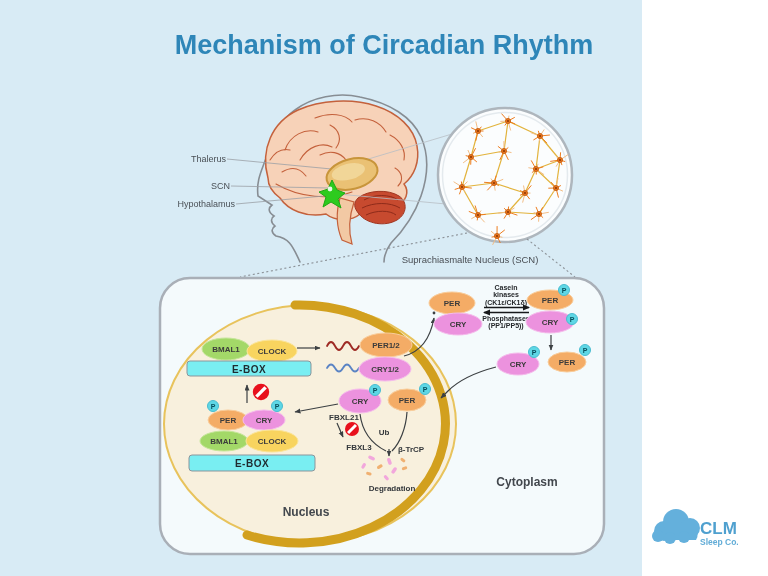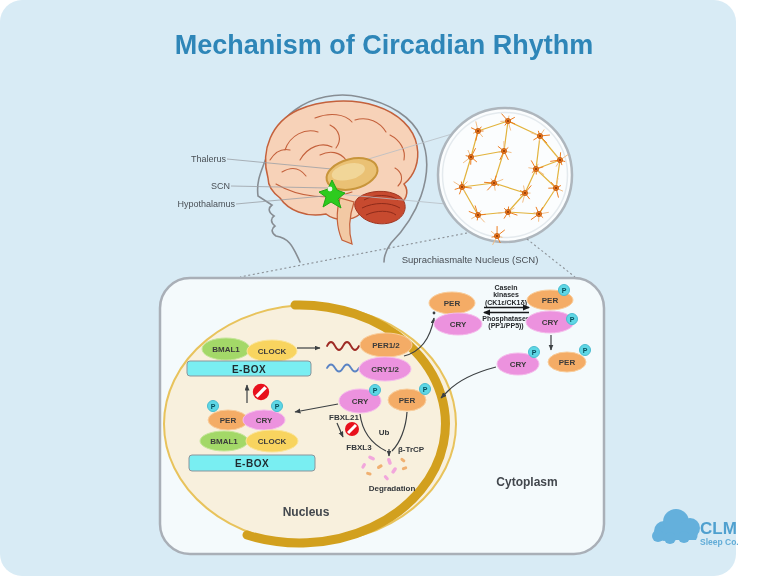--- a/index.html
+++ b/index.html
@@ -1,17 +1,17 @@
 <!DOCTYPE html>
 <html><head>
 <meta charset="utf-8">
 <title>Recreation</title>
 <style>
   html,body{margin:0;padding:0;width:768px;height:576px;overflow:hidden;}
-  .stage{position:relative;width:736px;height:576px;background:#D8EBF5;font-family:"Liberation Sans",sans-serif;border-radius:22px;}
+  .stage{position:relative;width:642px;height:576px;background:#D8EBF5;font-family:"Liberation Sans",sans-serif;}
   svg{display:block;}
   text{font-family:"Liberation Sans",sans-serif;}
   .t-title{font-size:27px;font-weight:700;fill:#2E86B8;}
   .t-side{font-size:9px;fill:#4A5056;}
   .t-caption{font-size:9.5px;fill:#494E54;}
   .t-region{font-size:12px;font-weight:700;fill:#42474D;}
   .t-molsm{font-size:8px;font-weight:700;fill:#3B3B3B;text-anchor:middle;}
   .t-p{font-size:7px;font-weight:700;fill:#084F5C;text-anchor:middle;}
   .t-ebox{font-size:10px;font-weight:700;fill:#1F2B30;text-anchor:middle;letter-spacing:.5px;}
   .t-kin{font-size:7px;font-weight:700;fill:#26292C;text-anchor:middle;}

